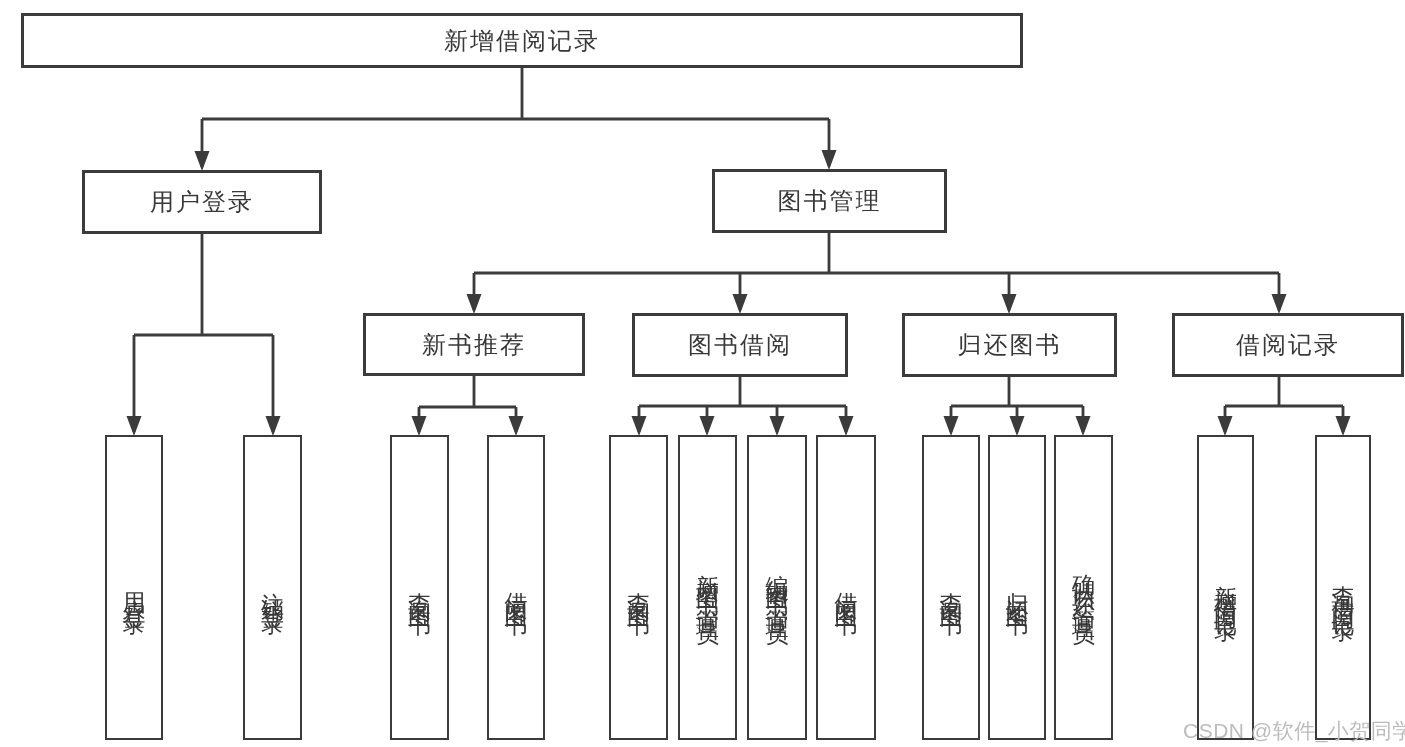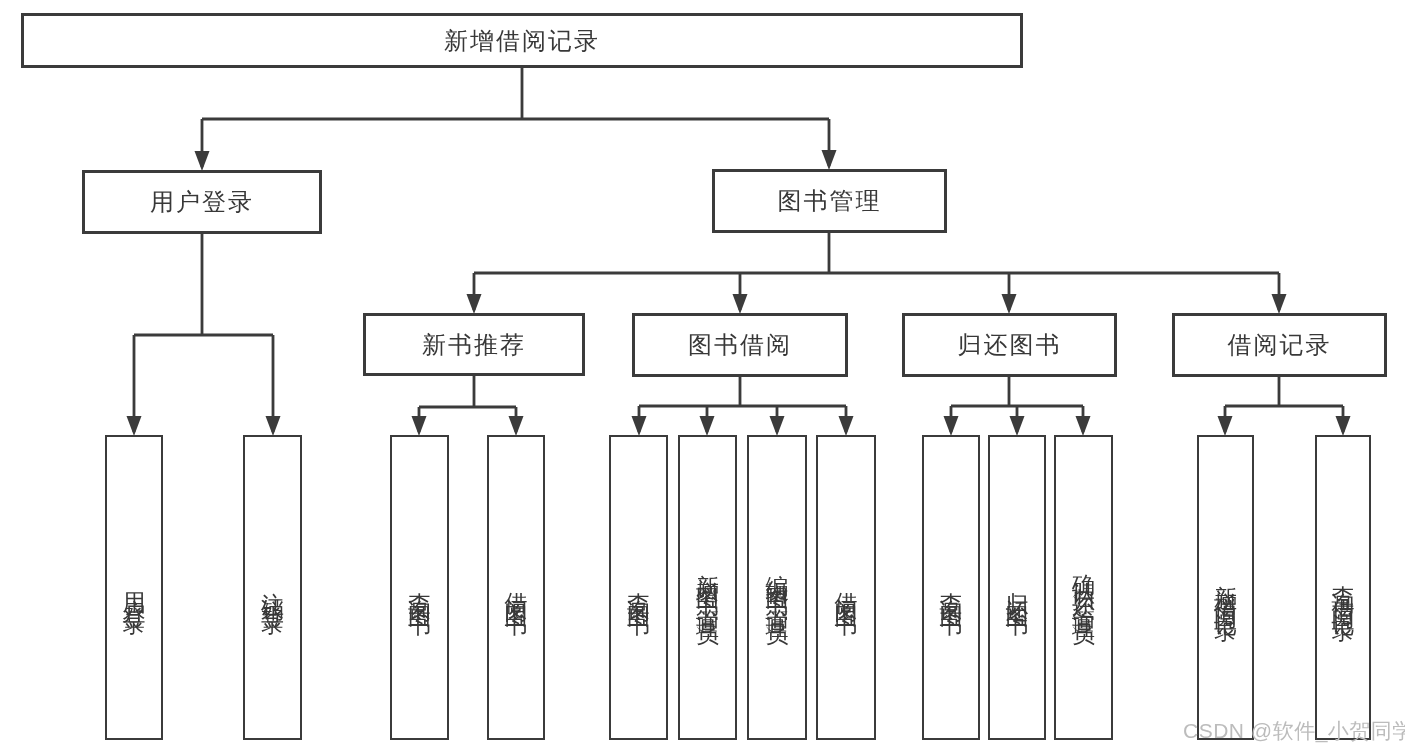--- a/index.html
+++ b/index.html
@@ -104,21 +104,21 @@
 
   <div class="box" style="left:712px;top:169px;width:235px;height:64px;">
     <span>图书管理</span>
   </div>
   <div class="box" style="left:632px;top:313px;width:216px;height:64px;">
     <span>图书借阅</span>
   </div>
   <div class="box" style="left:902px;top:313px;width:215px;height:64px;">
     <span>归还图书</span>
   </div>
-  <div class="box" style="left:1172px;top:313px;width:215px;height:64px;">
+  <div class="box" style="left:1172px;top:313px;width:232px;height:64px;">
     <span>借阅记录</span>
   </div>
 
   <div class="box leaf" style="left:105px;top:435px;width:58px;height:305px;">
     <span class="vtext">用户登录</span>
   </div>
   <div class="box leaf" style="left:243px;top:435px;width:59px;height:305px;">
     <span class="vtext">注销登录</span>
   </div>
 

